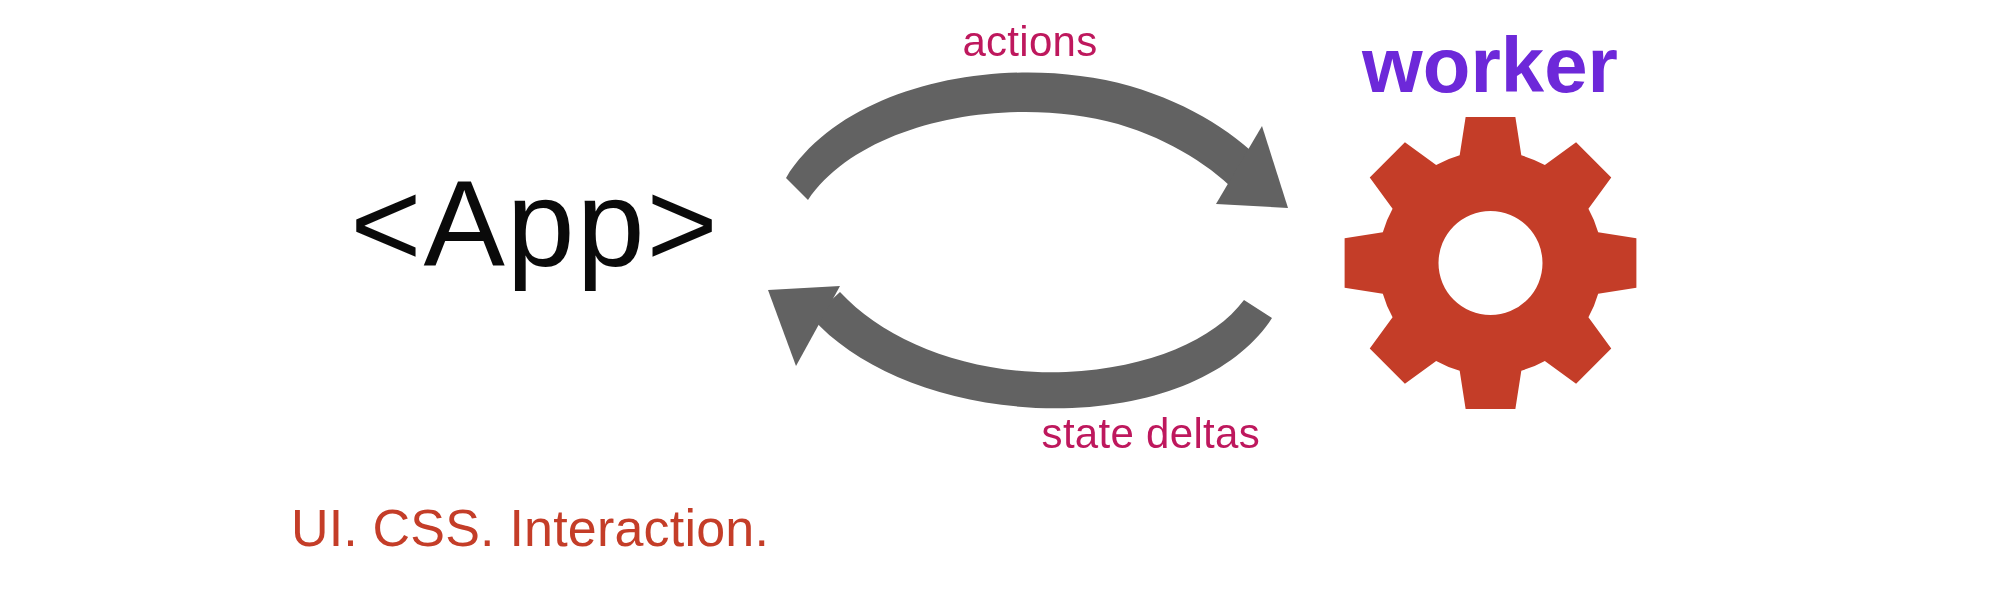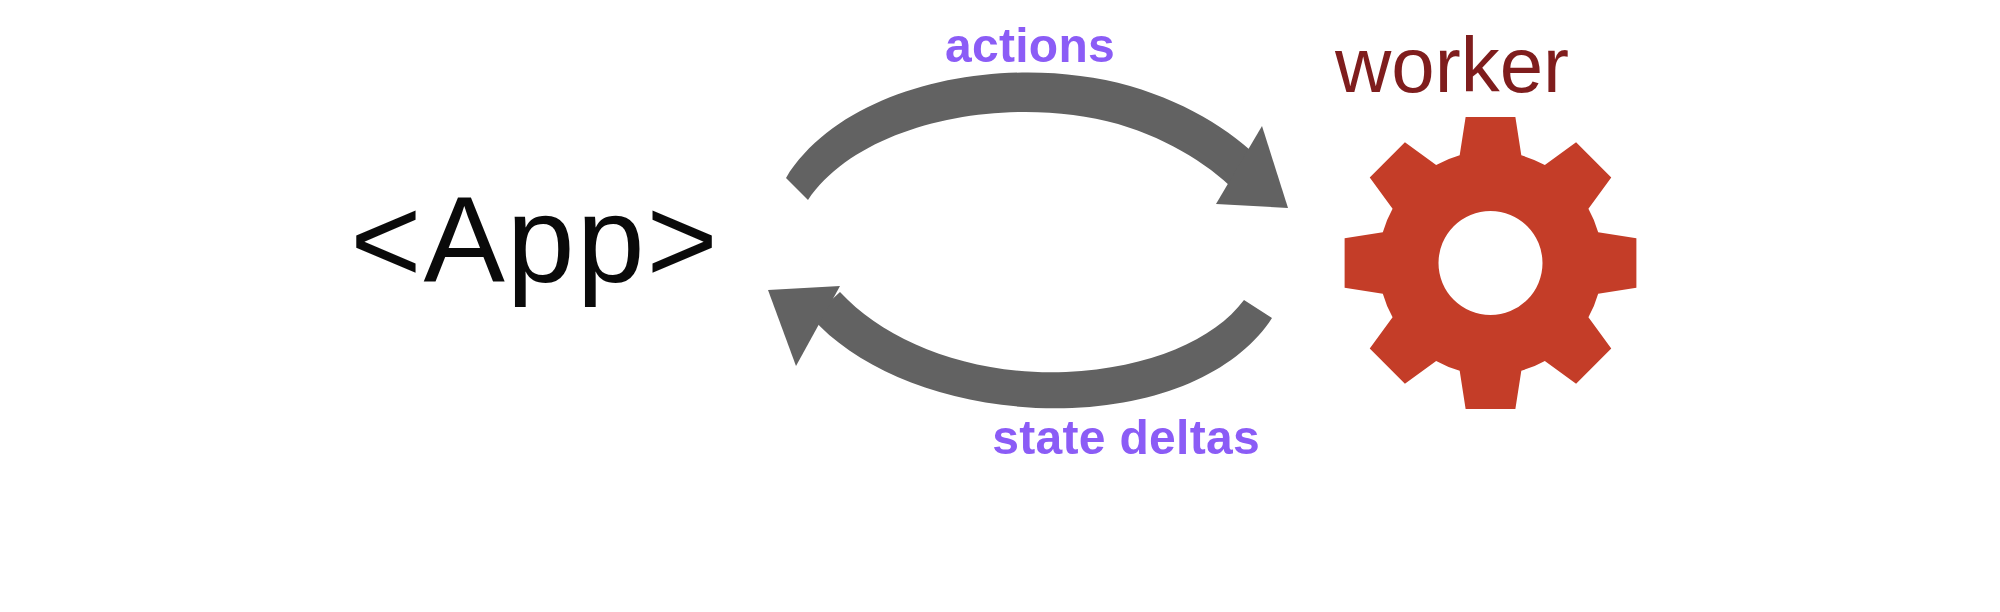--- a/index.html
+++ b/index.html
@@ -15,40 +15,40 @@
     width: 2000px;
     height: 612px;
     background: #ffffff;
     overflow: hidden;
   }
 
   
   .app-label {
     position: absolute;
     left: 320px;
-    top: 176px;
+    top: 160px;
     width: 430px;
     text-align: center;
     font-family: "Liberation Sans", sans-serif;
     font-size: 122px;
     font-weight: 300;
     letter-spacing: 2px;
     color: #0a0a0a;
     line-height: 1.05;
     white-space: nowrap;
     -webkit-font-smoothing: antialiased;
   }
 
   
   .edge-label {
     position: absolute;
     font-family: "Liberation Sans", sans-serif;
-    font-size: 48px;
-    font-weight: 700;
-    color: #8b5cf6;
+    font-size: 42px;
+    font-weight: 400;
+    color: #be185d;
     white-space: nowrap;
     letter-spacing: 0.3px;
   }
   .edge-label.actions {
     left: 840px;
     top: 18px;
     width: 380px;
     text-align: center;
   }
   .edge-label.deltas {
@@ -67,25 +67,25 @@
     height: 612px;
     pointer-events: none;
   }
 
   
   .worker-label {
     position: absolute;
     left: 1335px;
     top: 25px;
     width: 310px;
-    text-align: left;
+    text-align: center;
     font-family: "Liberation Sans", sans-serif;
     font-size: 78px;
-    font-weight: 400;
-    color: #7f1d1d;
+    font-weight: 700;
+    color: #6d28d9;
     white-space: nowrap;
     line-height: 1.05;
   }
   #gear-wrap {
     position: absolute;
     left: 1338px;
     top: 113px;
     width: 305px;
     height: 300px;
   }
@@ -158,15 +158,16 @@
   </svg>
 
   <div class="worker-label">worker</div>
 
   <div id="gear-wrap">
     <svg viewBox="0 0 300 300" width="305" height="300" xmlns="http://www.w3.org/2000/svg">
       <path id="gear-path" fill="#C43D28" fill-rule="evenodd" d="M 119.18 42.33 L 125.13 4.11 L 174.87 4.11 L 180.82 42.33 A 112 112 0 0 1 204.34 52.07 L 204.34 52.07 L 235.58 29.25 L 270.75 64.42 L 247.93 95.66 A 112 112 0 0 1 257.67 119.18 L 257.67 119.18 L 295.89 125.13 L 295.89 174.87 L 257.67 180.82 A 112 112 0 0 1 247.93 204.34 L 247.93 204.34 L 270.75 235.58 L 235.58 270.75 L 204.34 247.93 A 112 112 0 0 1 180.82 257.67 L 180.82 257.67 L 174.87 295.89 L 125.13 295.89 L 119.18 257.67 A 112 112 0 0 1 95.66 247.93 L 95.66 247.93 L 64.42 270.75 L 29.25 235.58 L 52.07 204.34 A 112 112 0 0 1 42.33 180.82 L 42.33 180.82 L 4.11 174.87 L 4.11 125.13 L 42.33 119.18 A 112 112 0 0 1 52.07 95.66 L 52.07 95.66 L 29.25 64.42 L 64.42 29.25 L 95.66 52.07 A 112 112 0 0 1 119.18 42.33 Z M 202 150 A 52 52 0 1 0 98 150 A 52 52 0 1 0 202 150 Z"></path>
     </svg>
   </div>
 
+  <div class="caption left">UI. CSS. Interaction.</div>
 
 
 </div>
 
 </body></html>

